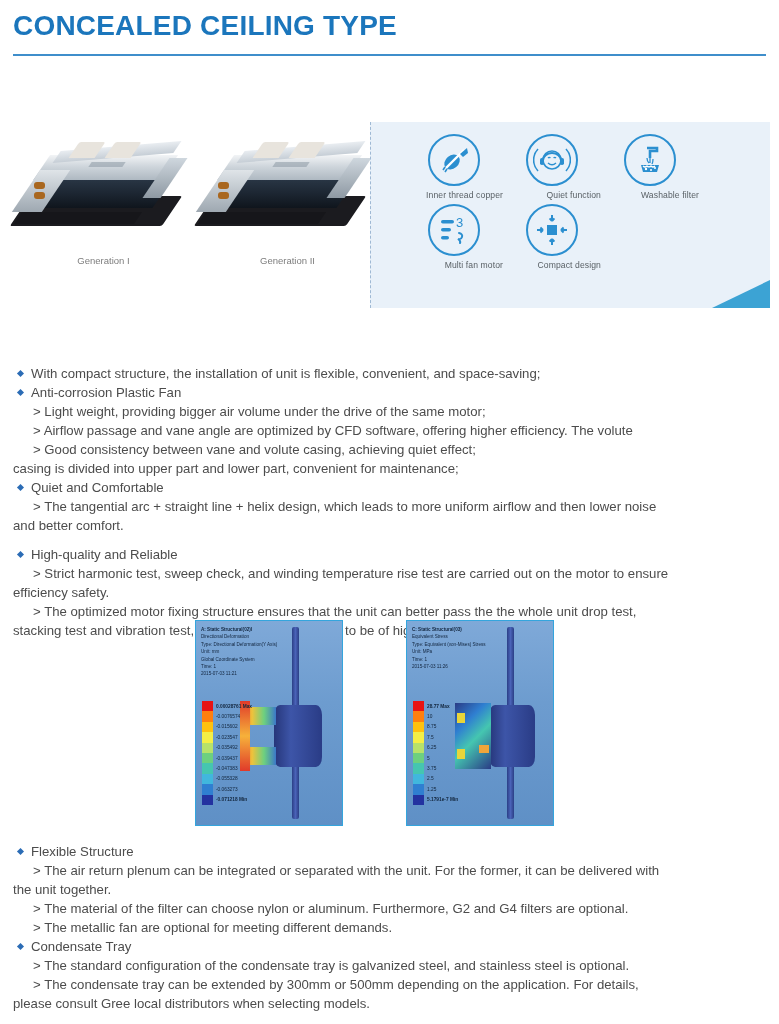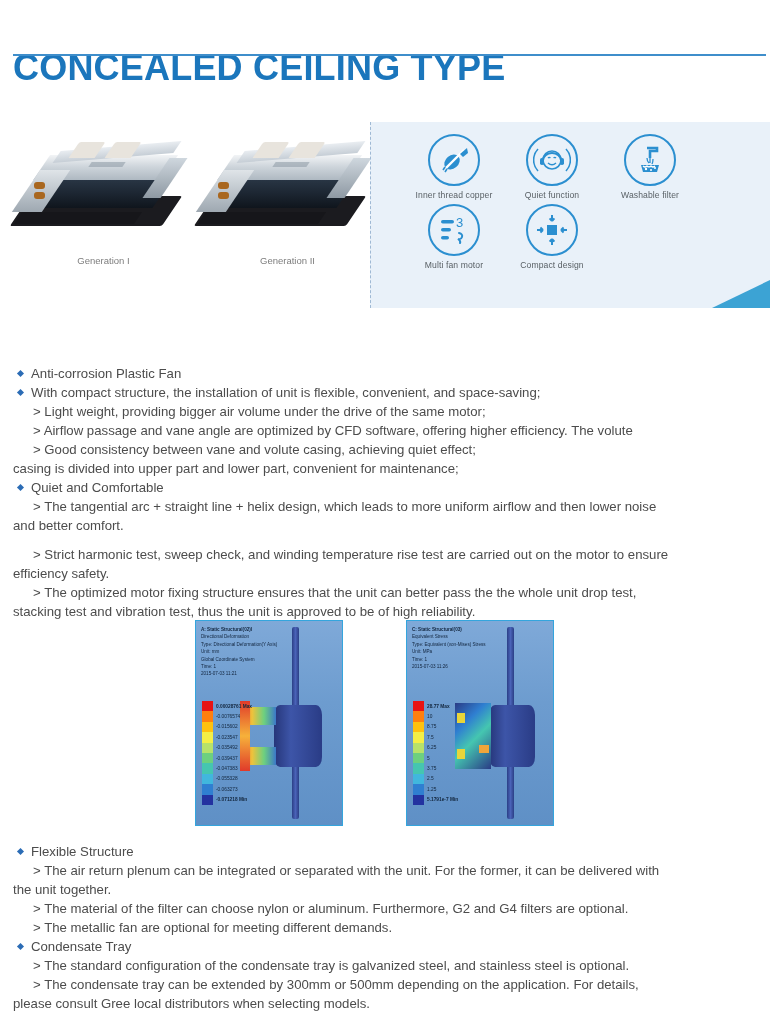--- a/index.html
+++ b/index.html
@@ -8,23 +8,22 @@
     background: #ffffff;
     font-family: "Liberation Sans", sans-serif;
     color: #4a4a4a;
     overflow: hidden;
   }
   .page { position: relative; width: 779px; height: 1024px; }
 
   
   .page-title {
     position: absolute; left: 13px; top: 10px;
-    font-size: 36px; font-weight: bold; letter-spacing: 0.2px;
+    font-size: 28px; font-weight: bold; letter-spacing: 0.2px;
     color: #1b76bc;
-    margin-top: 37px;
   }
   .title-rule {
     position: absolute; left: 13px; top: 54px;
     width: 753px; height: 2px; background: #3f8ecb;
   }
 
   
   .gallery { position: absolute; left: 10px; top: 122px; width: 360px; height: 190px; }
   .prod { position: absolute; width: 175px; height: 150px; }
   .prod.g1 { left: 6px; top: 0; }
@@ -98,21 +97,21 @@
   .features .corner {
     position: absolute; right: 0; bottom: 0;
     width: 0; height: 0;
     border-left: 58px solid transparent;
     border-bottom: 28px solid #3ca3d4;
   }
   .feat-grid {
     position: absolute; left: 34px; top: 12px;
     display: grid; grid-template-columns: repeat(3, 98px); gap: 4px 0;
   }
-  .feat { width: 98px; text-align: center; }
+  .feat { width: 98px; text-align: right; }
   .feat-circle {
     width: 52px; height: 52px; margin: 0 auto 4px;
     border-radius: 50%;
     border: 2px solid #2b8fd0;
     background: #e9f1f9;
     position: relative;
     display: flex; align-items: center; justify-content: center;
   }
   .feat-circle svg { display: block; }
   .feat-label { font-size: 8.6px; color: #5a6166; letter-spacing: .1px; }
@@ -282,30 +281,31 @@
           </svg>
         </div>
         <div class="feat-label">Compact design</div>
       </div>
 
     </div>
     <div class="corner"></div>
   </div>
 
   <div class="copy block1">
+    <div class="li"><span class="dia"></span><span>With compact structure, the installation of unit is flexible, convenient, and space-saving;</span></div>
     <div class="li"><span class="dia"></span><span>Anti-corrosion Plastic Fan</span></div>
-    <div class="li"><span class="dia"></span><span>With compact structure, the installation of unit is flexible, convenient, and space-saving;</span></div>
     <div class="sub">&gt; Light weight, providing bigger air volume under the drive of the same motor;</div>
     <div class="sub just">&gt; Airflow passage and vane angle are optimized by CFD software, offering higher efficiency. The volute</div>
     <div class="sub">&gt; Good consistency between vane and volute casing, achieving quiet effect;</div>
     <div class="flow">casing is divided into upper part and lower part, convenient for maintenance;</div>
     <div class="li"><span class="dia"></span><span>Quiet and Comfortable</span></div>
     <div class="sub just">&gt; The tangential arc + straight line + helix design, which leads to more uniform airflow and then lower noise</div>
     <div class="flow">and better comfort.</div>
     <div class="gap"></div>
+    <div class="li"><span class="dia"></span><span>High-quality and Reliable</span></div>
     <div class="sub just">&gt; Strict harmonic test, sweep check, and winding temperature rise test are carried out on the motor to ensure</div>
     <div class="flow">efficiency safety.</div>
     <div class="sub just">&gt; The optimized motor fixing structure ensures that the unit can better pass the the whole unit drop test,</div>
     <div class="flow">stacking test and vibration test, thus the unit is approved to be of high reliability.</div>
   </div>
 
   <div class="fea-row">
 
     <div class="fea a">
       <div class="model">

